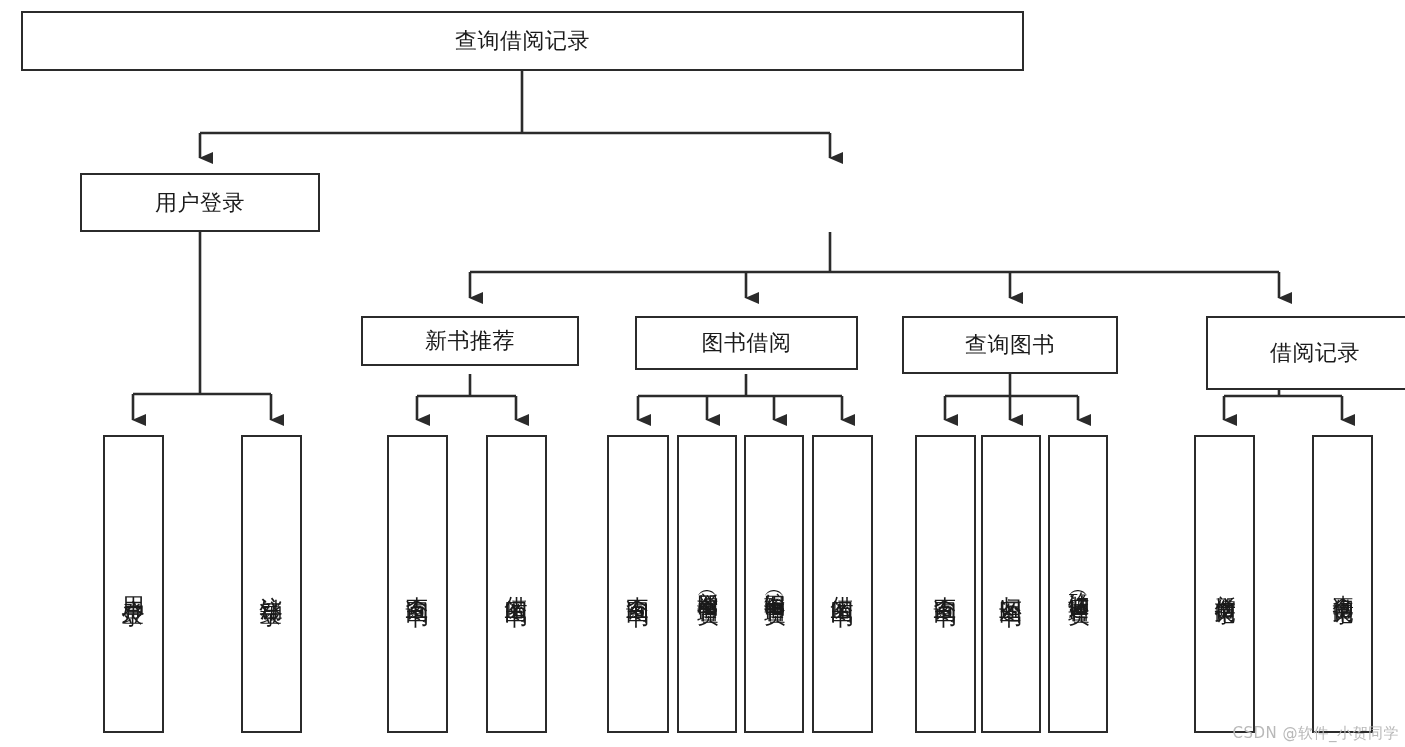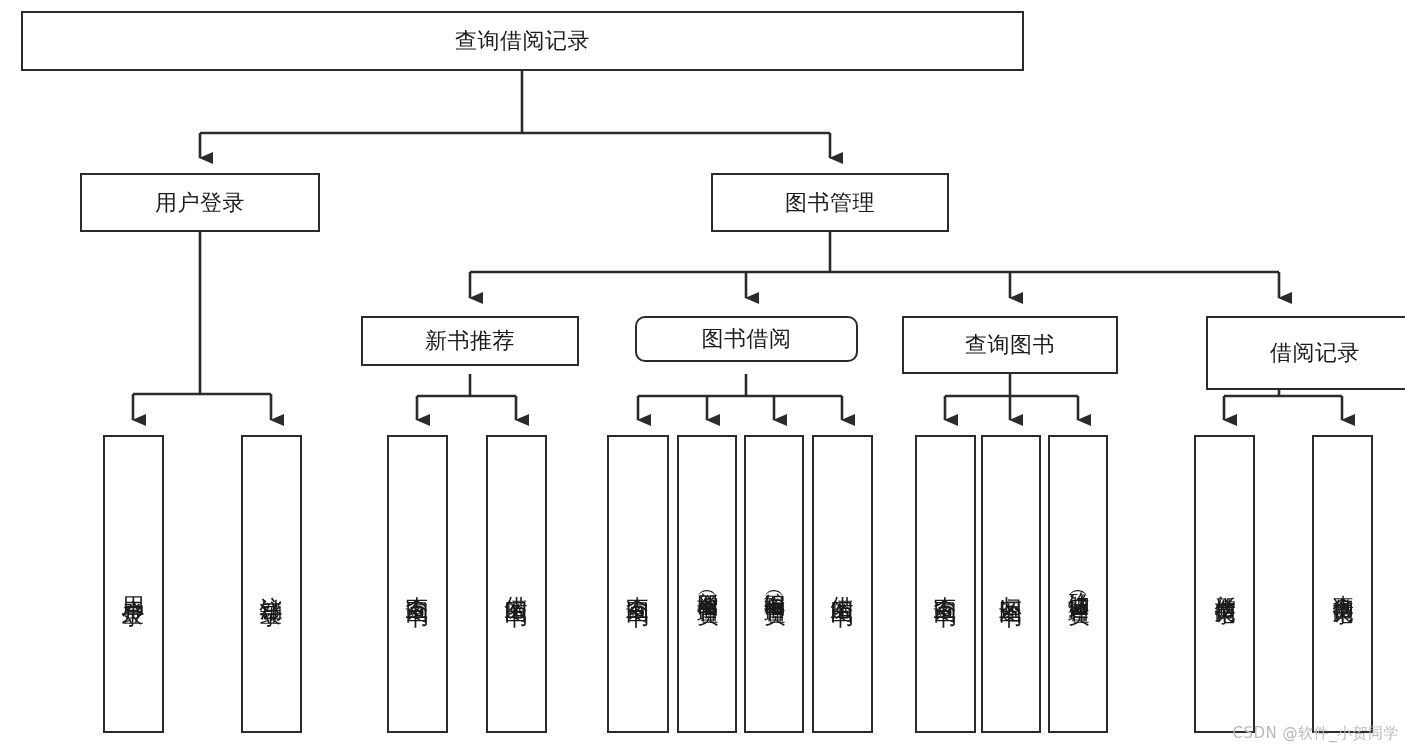--- a/index.html
+++ b/index.html
@@ -134,28 +134,25 @@
     </g>
   </svg>
 
   <div class="node root h" style="left:21px; top:11px; width:1003px; height:60px;">
     <span class="label">查询借阅记录</span>
   </div>
 
   <div class="node h" style="left:80px; top:173px; width:240px; height:59px;">
     <span class="label">用户登录</span>
   </div>
-  <div class="node h" style="left:711px; top:173px; width:238px; height:59px;">
-    <span class="label">图书管理</span>
-  </div>
 
   <div class="node h" style="left:361px; top:316px; width:218px; height:50px;">
     <span class="label">新书推荐</span>
   </div>
-  <div class="node h" style="left:635px; top:316px; width:223px; height:46px;border-radius:10px;">
+  <div class="node h" style="left:635px; top:316px; width:223px; height:54px;">
     <span class="label">图书借阅</span>
   </div>
   <div class="node h" style="left:902px; top:316px; width:216px; height:58px;">
     <span class="label">查询图书</span>
   </div>
   <div class="node h" style="left:1206px; top:316px; width:218px; height:74px;">
     <span class="label">借阅记录</span>
   </div>
 
   <div class="node v" style="left:103px; top:435px; width:61px; height:298px;">

